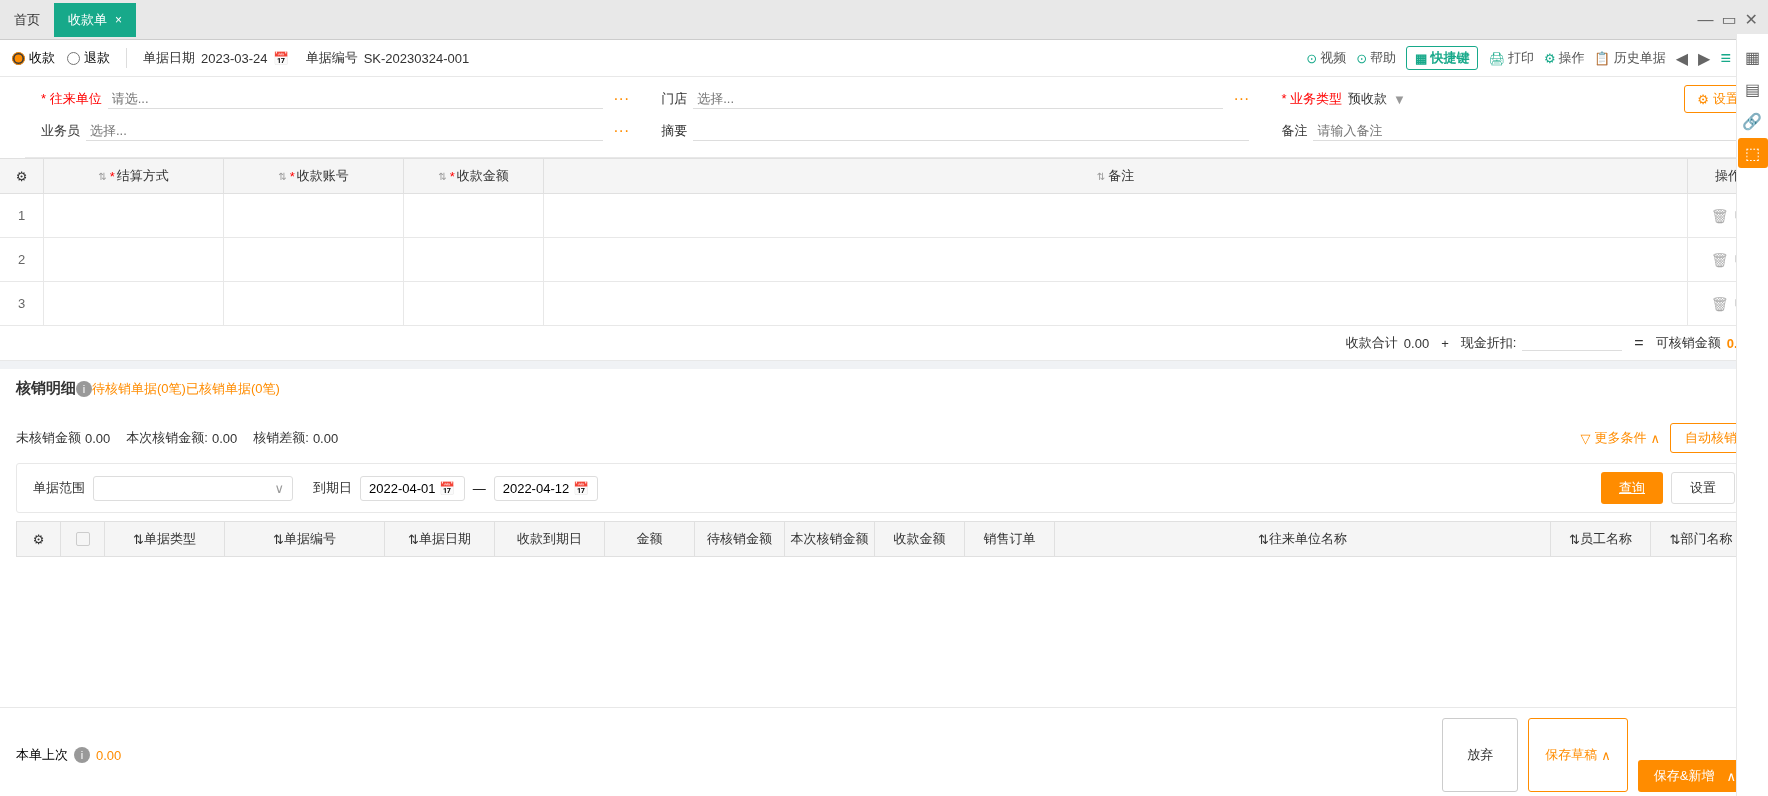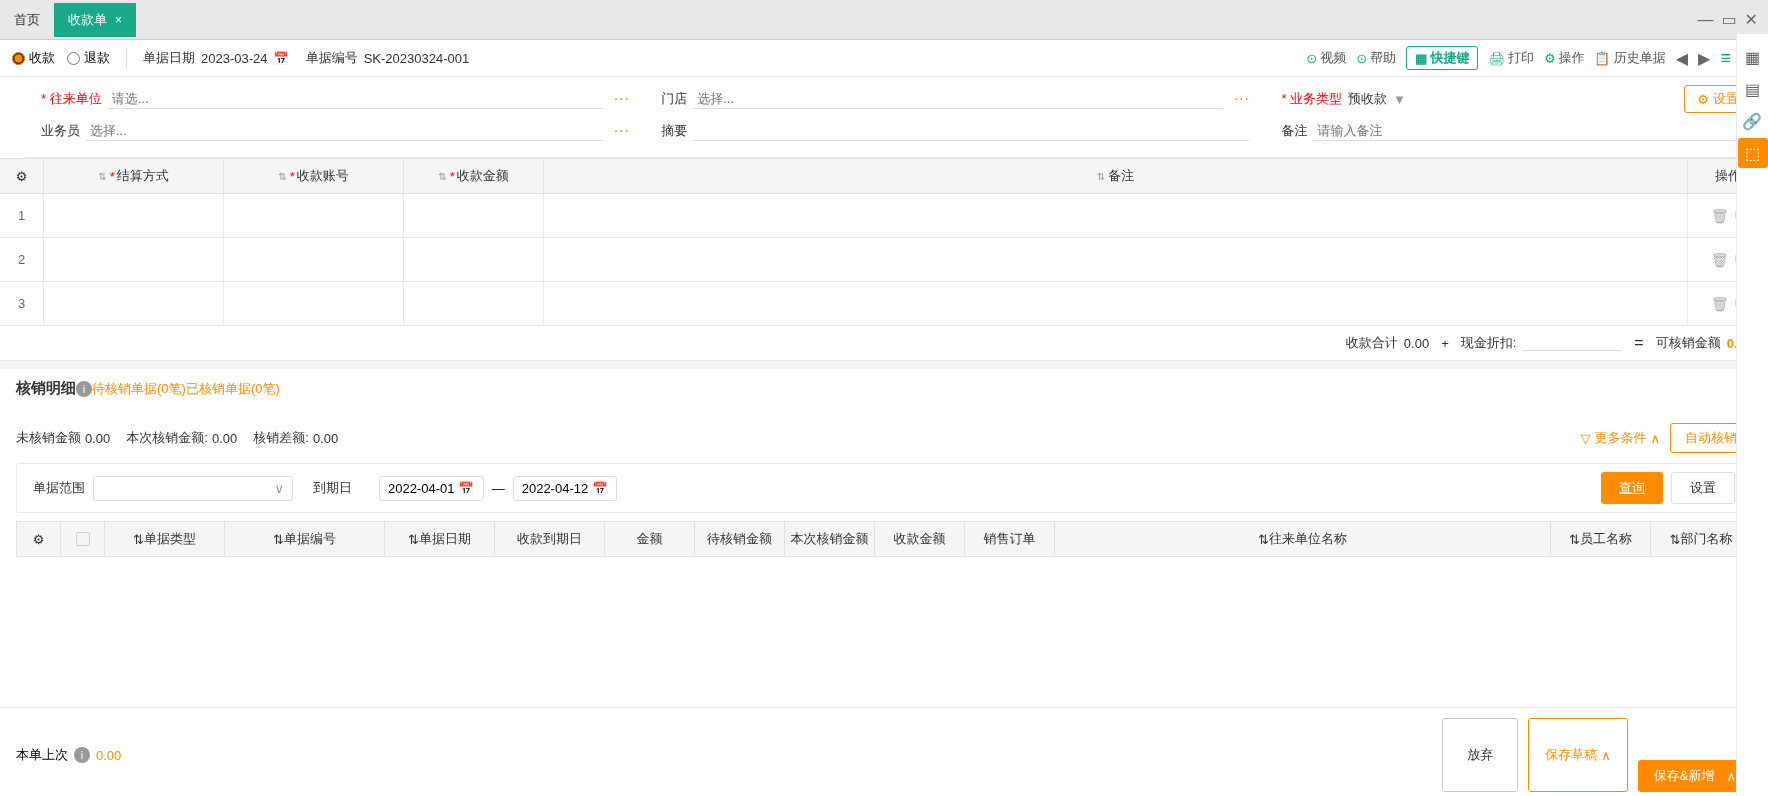--- a/index.html
+++ b/index.html
@@ -99,21 +99,21 @@
     .stat-value { color: #333; }
     .verification-right { margin-left: auto; display: flex; align-items: center; gap: 10px; }
     .more-conditions { color: #ff8c00; cursor: pointer; font-size: 13px; display: flex; align-items: center; gap: 4px; }
     .auto-btn { background: #fff; border: 1px solid #ff8c00; color: #ff8c00; padding: 5px 14px; border-radius: 3px; cursor: pointer; font-size: 13px; }
 
     .filter-row { display: flex; align-items: center; gap: 20px; padding: 8px 0; border: 1px solid #e8e8e8; border-radius: 3px; padding: 8px 16px; margin-bottom: 8px; background: #fff; }
     .filter-field { display: flex; align-items: center; gap: 8px; }
     .filter-label { color: #333; font-size: 13px; }
     .filter-select { border: 1px solid #ddd; border-radius: 3px; padding: 4px 8px; font-size: 13px; display: flex; align-items: center; gap: 4px; cursor: pointer; min-width: 180px; }
     .filter-select .dropdown-icon { color: #999; margin-left: auto; }
-    .date-range { display: flex; align-items: center; gap: 8px; margin-left: 19px; }
+    .date-range { display: flex; align-items: center; gap: 8px; }
     .date-input { border: 1px solid #ddd; border-radius: 3px; padding: 4px 8px; font-size: 13px; display: flex; align-items: center; gap: 4px; }
     .date-icon { color: #17a98a; cursor: pointer; }
     .filter-right { margin-left: auto; display: flex; gap: 8px; }
     .query-btn { background: #ff8c00; color: #fff; border: none; padding: 6px 18px; border-radius: 3px; cursor: pointer; font-size: 13px; text-decoration: underline; }
     .settings-btn2 { background: #fff; border: 1px solid #ddd; color: #333; padding: 6px 18px; border-radius: 3px; cursor: pointer; font-size: 13px; }
 
     
     .sub-table-header { display: flex; align-items: center; background: #f5f5f5; border: 1px solid #e0e0e0; height: 36px; }
     .sub-th { display: flex; align-items: center; justify-content: center; border-right: 1px solid #e0e0e0; height: 36px; font-size: 13px; color: #333; }
     .sub-th.check-col { width: 44px; }

